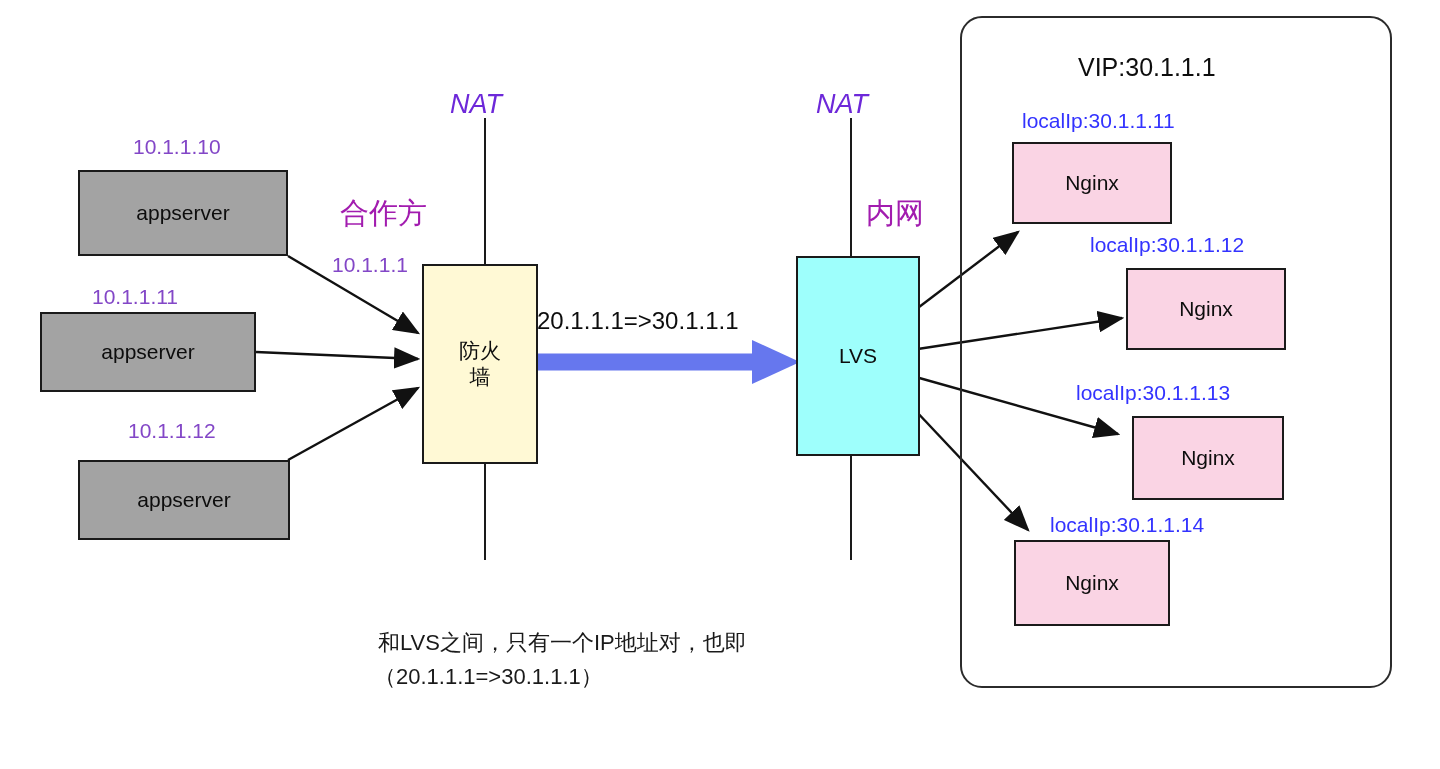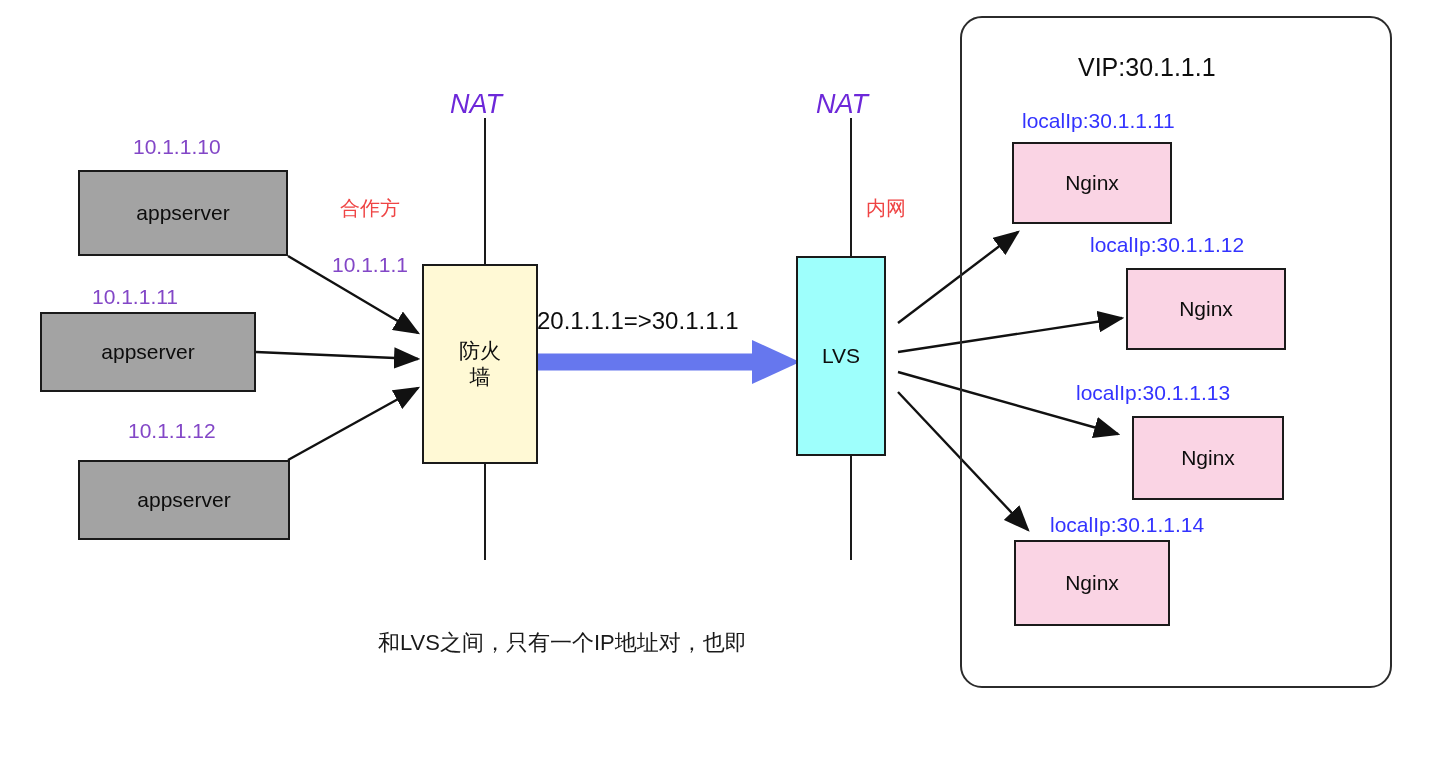--- a/index.html
+++ b/index.html
@@ -43,21 +43,21 @@
 
   .lbl {
     position: absolute;
     font-family: "Liberation Sans", "DejaVu Sans", sans-serif;
     white-space: nowrap;
     line-height: 1.2;
   }
   .lbl-purple { color: #8347C7; font-size: 21px; }
   .lbl-nat    { color: #6d28d9; font-size: 27px; font-style: italic; }
   .lbl-blue   { color: #3333FF; font-size: 21px; }
-  .lbl-zone   { color: #ef4444; font-size: 20px; }
+  .lbl-zone   { color: #a21caf; font-size: 29px; }
   .lbl-vip    { color: #0d0d0d; font-size: 25px; }
   .lbl-flow   { color: #0d0d0d; font-size: 24px; }
 
   .caption {
     position: absolute;
     color: #1a1a1a;
     font-size: 22px;
     line-height: 34px;
     font-family: "Liberation Sans", "DejaVu Sans", sans-serif;
     white-space: nowrap;
@@ -123,21 +123,21 @@
   </div>
 
   <div class="lbl lbl-purple" style="left:332px; top:252px;">10.1.1.1</div>
   <div class="nodebox firewall" style="left:422px; top:264px; width:116px; height:200px; flex-direction:column;">
     <span class="stacktext">防火</span>
     <span class="stacktext">墙</span>
   </div>
 
   <div class="lbl lbl-flow" style="left:537px; top:307px;">20.1.1.1=&gt;30.1.1.1</div>
 
-  <div class="nodebox lvs" style="left:796px; top:256px; width:90px; height:200px;">
+  <div class="nodebox lvs" style="left:796px; top:256px; width:124px; height:200px;">
     <span>LVS</span>
   </div>
 
   <div class="lbl lbl-vip" style="left:1078px; top:52px;">VIP:30.1.1.1</div>
 
   <div class="lbl lbl-blue" style="left:1022px; top:108px;">localIp:30.1.1.11</div>
   <div class="nodebox nginx" style="left:1012px; top:142px; width:160px; height:82px;">
     <span>Nginx</span>
   </div>
 
@@ -150,14 +150,15 @@
   <div class="nodebox nginx" style="left:1132px; top:416px; width:152px; height:84px;">
     <span>Nginx</span>
   </div>
 
   <div class="lbl lbl-blue" style="left:1050px; top:512px;">localIp:30.1.1.14</div>
   <div class="nodebox nginx" style="left:1014px; top:540px; width:156px; height:86px;">
     <span>Nginx</span>
   </div>
 
   <div class="caption" style="left:378px; top:626px;">和LVS之间，只有一个IP地址对，也即</div>
+  <div class="caption" style="left:374px; top:660px;">（20.1.1.1=&gt;30.1.1.1）</div>
 
 </div>
 
 </body></html>

